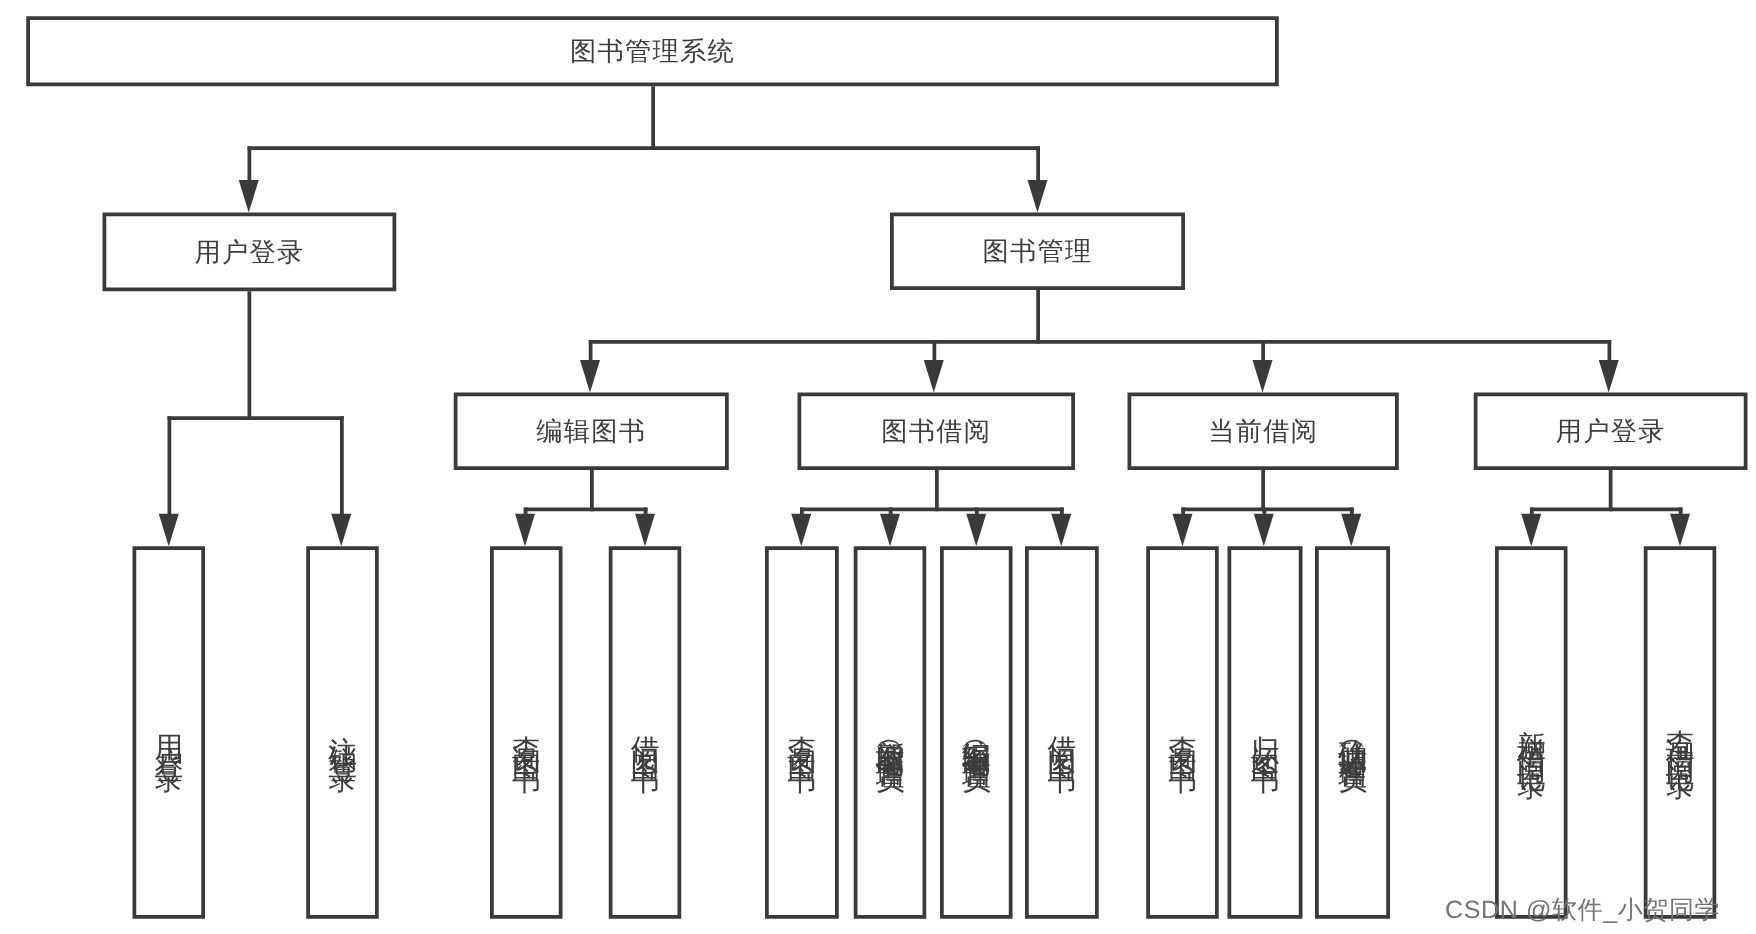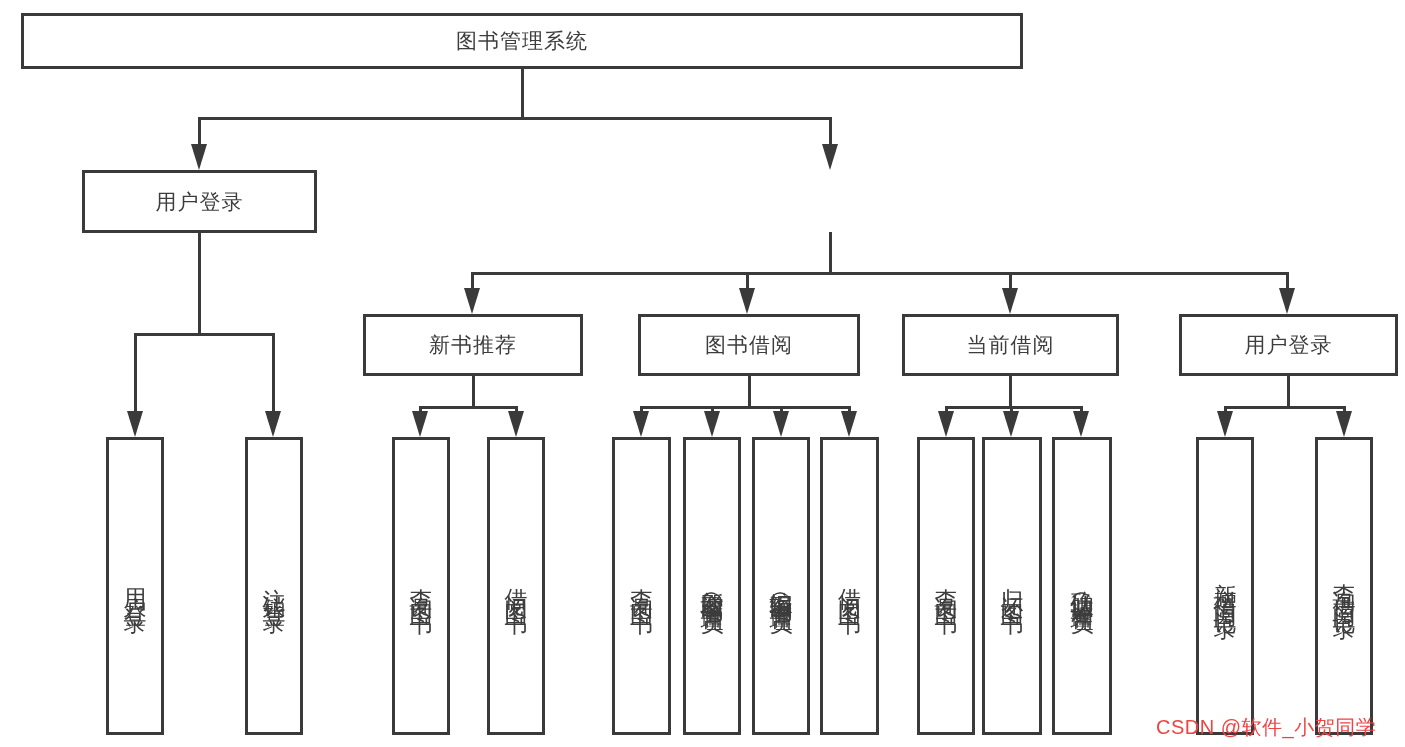--- a/index.html
+++ b/index.html
@@ -31,21 +31,21 @@
   .vl{position:absolute;width:3px;background:#3a3a3a;}
   .hl{position:absolute;height:3px;background:#3a3a3a;}
   .arrow{
     position:absolute;width:0;height:0;
     border-left:8px solid transparent;
     border-right:8px solid transparent;
     border-top:26px solid #3a3a3a;
   }
   .wm{
     position:absolute;left:1156px;top:714px;
-    font-size:20px;color:#ef4444;
+    font-size:20px;color:#737373;
     letter-spacing:0.5px;white-space:nowrap;z-index:5;
   }
 </style>
 </head>
 <body>
 
 <div class="canvas">
 
   <div class="box hbox" style="left:21px;top:13px;width:1002px;height:56px">
     <span>图书管理系统</span>
@@ -54,41 +54,44 @@
   <div class="vl" style="left:520.5px;top:69px;height:51px"></div>
   <div class="hl" style="left:197.5px;top:117px;width:634px"></div>
   <div class="vl" style="left:197.5px;top:117px;height:29px"></div>
   <div class="arrow" style="left:191px;top:144px"></div>
   <div class="vl" style="left:828.5px;top:117px;height:29px"></div>
   <div class="arrow" style="left:822px;top:144px"></div>
 
   <div class="box hbox" style="left:82px;top:170px;width:235px;height:63px">
     <span>用户登录</span>
   </div>
+  <div class="box hbox" style="left:712px;top:170px;width:236px;height:62px">
+    <span>图书管理</span>
+  </div>
 
   <div class="vl" style="left:198px;top:233px;height:103px"></div>
   <div class="hl" style="left:133.5px;top:333px;width:141px"></div>
   <div class="vl" style="left:133.5px;top:333px;height:80px"></div>
   <div class="arrow" style="left:127px;top:411px"></div>
   <div class="vl" style="left:271.5px;top:333px;height:80px"></div>
   <div class="arrow" style="left:265px;top:411px"></div>
 
   <div class="vl" style="left:828.5px;top:232px;height:43px"></div>
   <div class="hl" style="left:470.5px;top:272px;width:818px"></div>
   <div class="vl" style="left:470.5px;top:272px;height:18px"></div>
   <div class="arrow" style="left:464px;top:288px"></div>
   <div class="vl" style="left:745.5px;top:272px;height:18px"></div>
   <div class="arrow" style="left:739px;top:288px"></div>
   <div class="vl" style="left:1008.5px;top:272px;height:18px"></div>
   <div class="arrow" style="left:1002px;top:288px"></div>
   <div class="vl" style="left:1285.5px;top:272px;height:18px"></div>
   <div class="arrow" style="left:1279px;top:288px"></div>
 
   <div class="box hbox" style="left:363px;top:314px;width:220px;height:62px">
-    <span>新书推荐</span>
+    <span>编辑图书</span>
   </div>
   <div class="box hbox" style="left:902px;top:314px;width:217px;height:62px">
     <span>当前借阅</span>
   </div>
   <div class="box hbox" style="left:638px;top:314px;width:222px;height:62px">
     <span>图书借阅</span>
   </div>
   <div class="box hbox" style="left:1179px;top:314px;width:219px;height:62px">
     <span>用户登录</span>
   </div>

